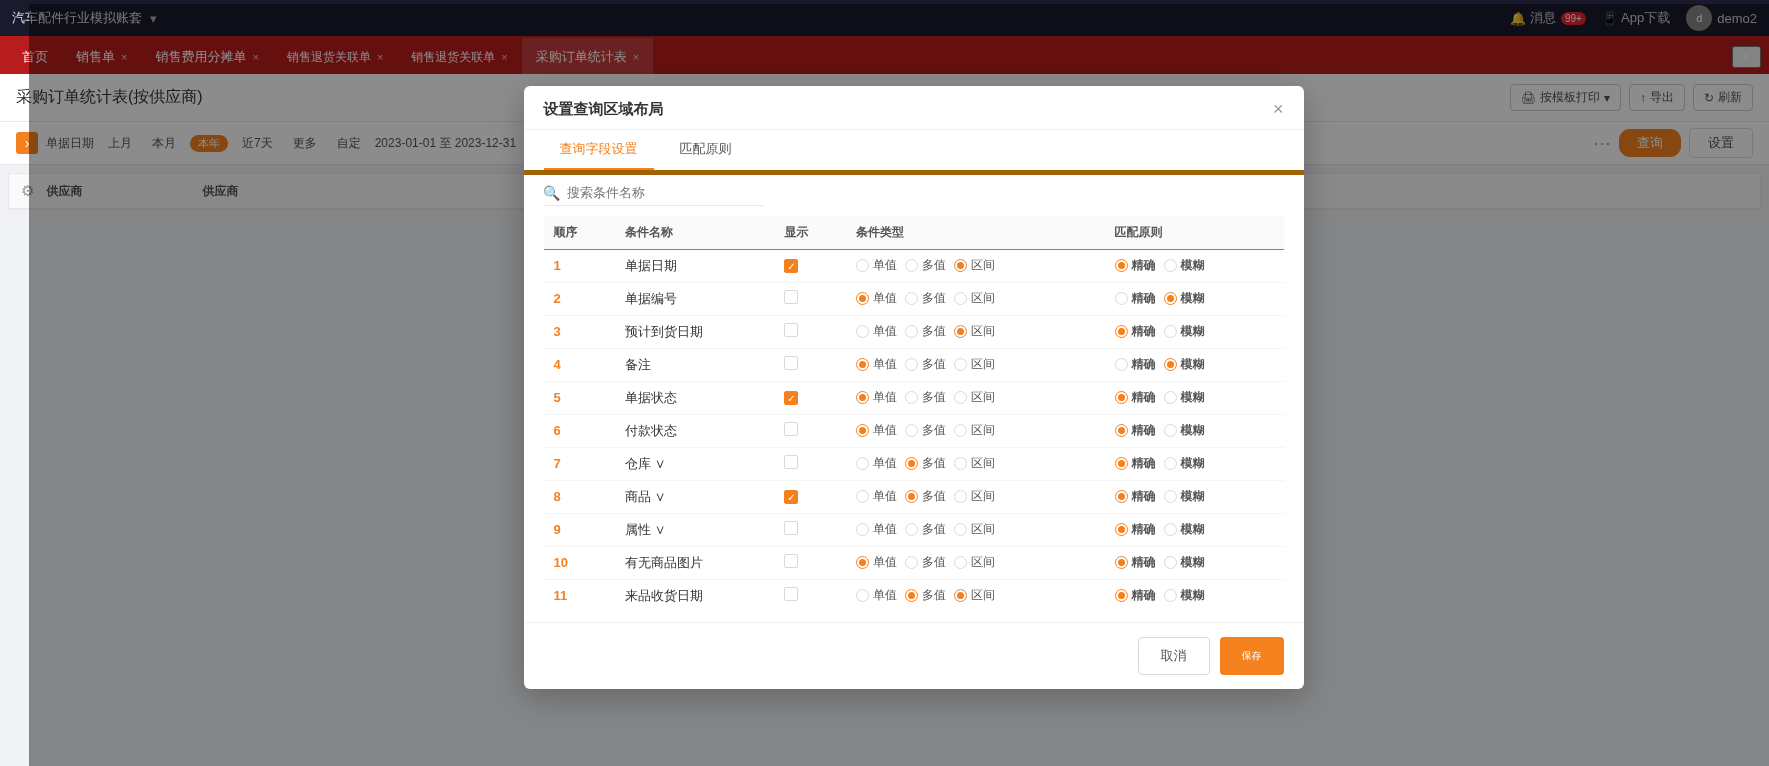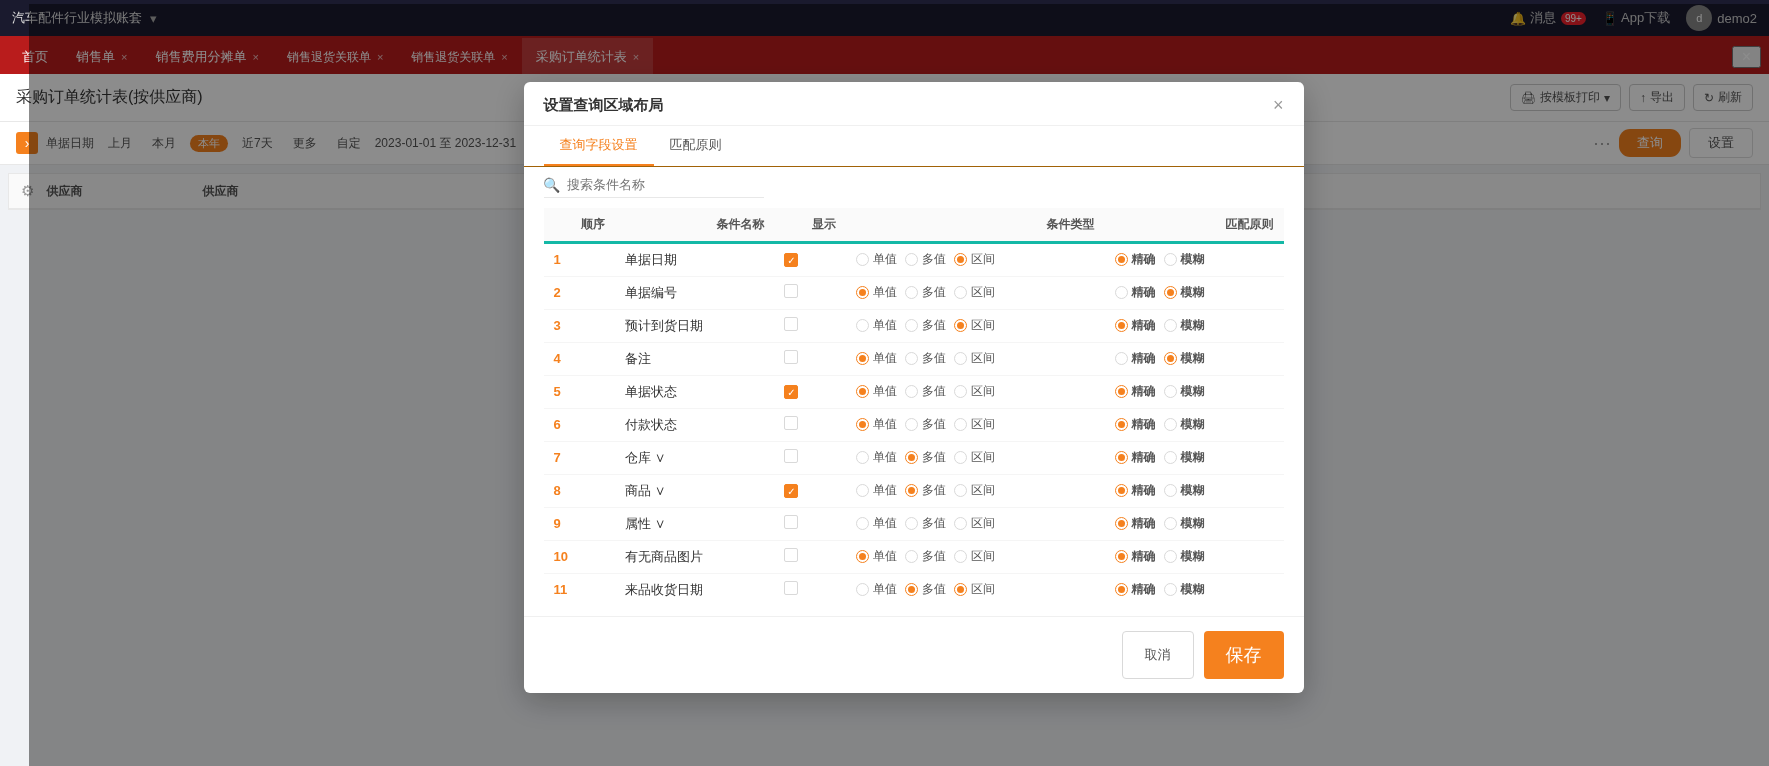--- a/index.html
+++ b/index.html
@@ -162,22 +162,22 @@
       border-bottom: 1px solid #f0f0f0;
     }
     .modal-title { font-size: 15px; font-weight: bold; color: #333; }
     .modal-close {
       background: none; border: none; font-size: 18px; color: #999;
       cursor: pointer; line-height: 1;
     }
     .modal-tabs {
       display: flex;
       padding: 0 20px;
-      border-bottom: 1px solid #a16207;
-      gap: 0;
+      border-bottom: 5px solid #a16207;
+      gap: 10px;
       align-items: center;
     }
     .modal-tab {
       padding: 10px 16px; font-size: 13px; color: #555;
       cursor: pointer; border-bottom: 2px solid transparent;
     }
     .modal-tab.active { color: #f5811e; border-bottom: 2px solid #f5811e; }
 
     
     .modal-search {
@@ -200,22 +200,22 @@
       flex: 1; overflow-y: auto;
       margin: 0 20px 10px 20px;
     }
     .modal-table {
       width: 100%; border-collapse: collapse;
     }
     .modal-table th {
       background: #fafafa;
       font-size: 12px; color: #555; font-weight: bold;
       padding: 8px 10px;
-      text-align: right;
-      border-bottom: 3px solid #14b8a6;
+      text-align: left;
+      border-bottom: 1px solid #14b8a6;
       position: sticky; top: 0; z-index: 1;
     }
     .modal-table td {
       padding: 7px 10px;
       font-size: 13px; color: #333;
       border-bottom: 1px solid #f5f5f5;
       vertical-align: middle;
     }
     .modal-table tr:last-child td { border-bottom: none; }
     .order-num { color: #f5811e; font-weight: bold; }
@@ -259,21 +259,21 @@
       display: flex; justify-content: flex-end; gap: 10px;
       padding: 14px 20px;
       border-top: 1px solid #f0f0f0;
     }
     .btn-cancel {
       background: white; border: 1px solid #d9d9d9;
       padding: 6px 22px; border-radius: 4px; cursor: pointer; font-size: 13px; color: #555;
     }
     .btn-save {
       background: #f5811e; border: none; color: white;
-      padding: 12px 22px; border-radius: 4px; cursor: pointer; font-size: 18px;
+      padding: 12px 22px; border-radius: 4px; cursor: pointer; font-size: 10px;
     }
 
     .td-condition-type { display: flex; gap: 8px; align-items: center; }
     .td-match-rule { display: flex; gap: 8px; align-items: center; font-weight: bold; }
   </style>
 </head>
 <body>
 
 <div class="top-bar">
   <div class="top-bar-left">

